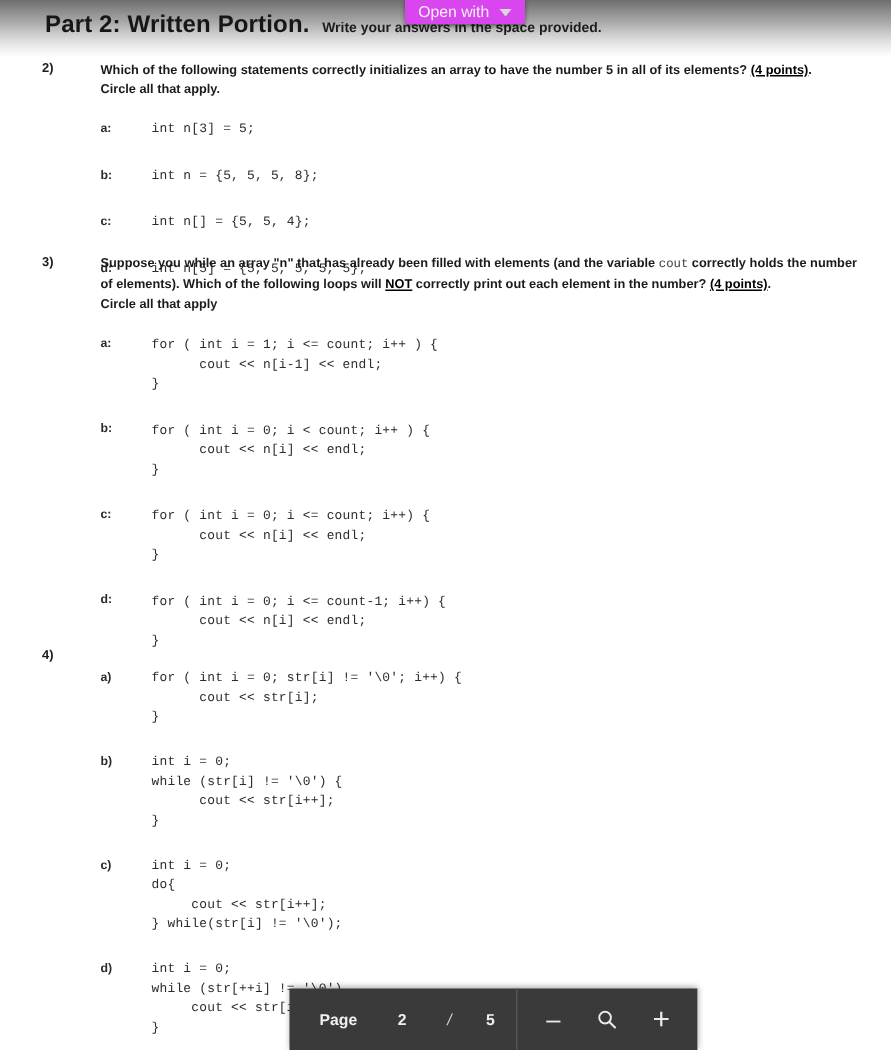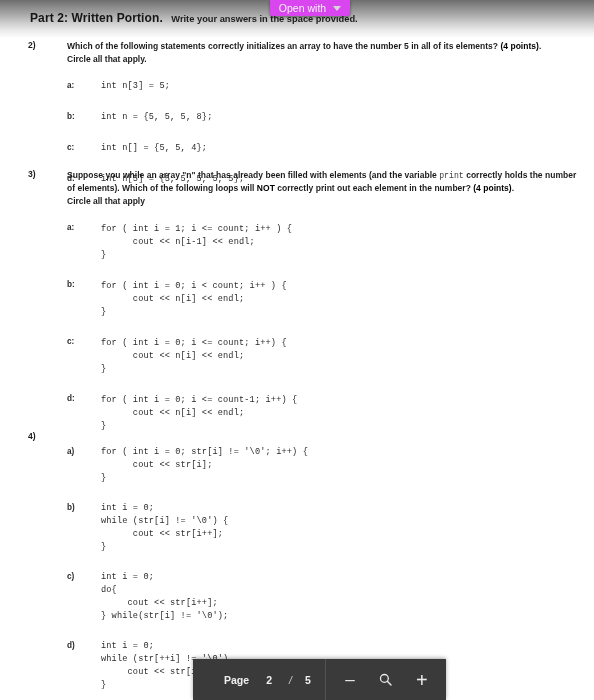--- a/index.html
+++ b/index.html
@@ -40,21 +40,21 @@
   }
 
   
   #doc-heading {
     position: absolute;
     left: 30px;
     top: 8px;
     white-space: nowrap;
   }
   #doc-heading .h-main {
-    font-size: 12px;
+    font-size: 16px;
     font-weight: bold;
     color: #161616;
     letter-spacing: .1px;
   }
   #doc-heading .h-sub {
     font-size: 9.3px;
     font-weight: bold;
     color: #1d1d1d;
     margin-left: 4px;
   }
@@ -117,20 +117,21 @@
   .q-prompt .mono {
     font-family: "Liberation Mono", "DejaVu Sans Mono", monospace;
     font-weight: normal;
     font-size: 8.2px;
     color: #3a3a3a;
     letter-spacing: 0;
   }
   .q-prompt .strong {
     font-weight: bold;
     color: #000;
+    text-decoration: underline;
   }
   .q-subline {
     font-size: 8.5px;
     font-weight: bold;
     color: #1b1b1b;
     line-height: 13.2px;
   }
 
   
   .options {
@@ -168,22 +169,22 @@
     align-items: stretch;
     z-index: 50;
     box-shadow: 0 -1px 4px rgba(0,0,0,.35);
   }
   .tb-group {
     background: #3a3a3a;
     display: flex;
     align-items: center;
   }
   .tb-group.left {
-    padding: 0 14px 0 31px;
-    gap: 13px;
+    padding: 0 14px 0 20px;
+    gap: 23px;
   }
   .tb-group.right {
     padding: 0 16px;
     gap: 19px;
     border-left: 1px solid #535353;
   }
   .tb-text {
     font-size: 10.5px;
     font-weight: bold;
     color: #f0f0f0;
@@ -262,21 +263,21 @@
           <div class="opt-code">int n[5] = {5, 5, 5, 5, 5};</div>
         </div>
       </div>
     </div>
   </div>
 
   <div class="question" style="top:169px;">
     <div class="q-num">3)</div>
     <div class="q-body">
       <div class="q-prompt">
-        <span>Suppose you while an array "n" that has already been filled with elements (and the variable </span><span class="mono">print</span><span> correctly holds the number of elements).  Which of the following loops will </span><span class="strong">NOT</span><span> correctly print out each element in the number? </span><span class="strong">(4 points)</span><span>.</span>
+        <span>Suppose you while an array "n" that has already been filled with elements (and the variable </span><span class="mono">cout</span><span> correctly holds the number of elements).  Which of the following loops will </span><span class="strong">NOT</span><span> correctly print out each element in the number? </span><span class="strong">(4 points)</span><span>.</span>
       </div>
       <div class="q-subline">Circle all that apply</div>
 
       <div class="options" style="margin-top:14px;">
         <div class="option" style="margin-bottom:18px;">
           <div class="opt-letter">a:</div>
           <div class="opt-code">for ( int i = 1; i &lt;= count; i++ ) {
       cout &lt;&lt; n[i-1] &lt;&lt; endl;
 }</div>
         </div>

